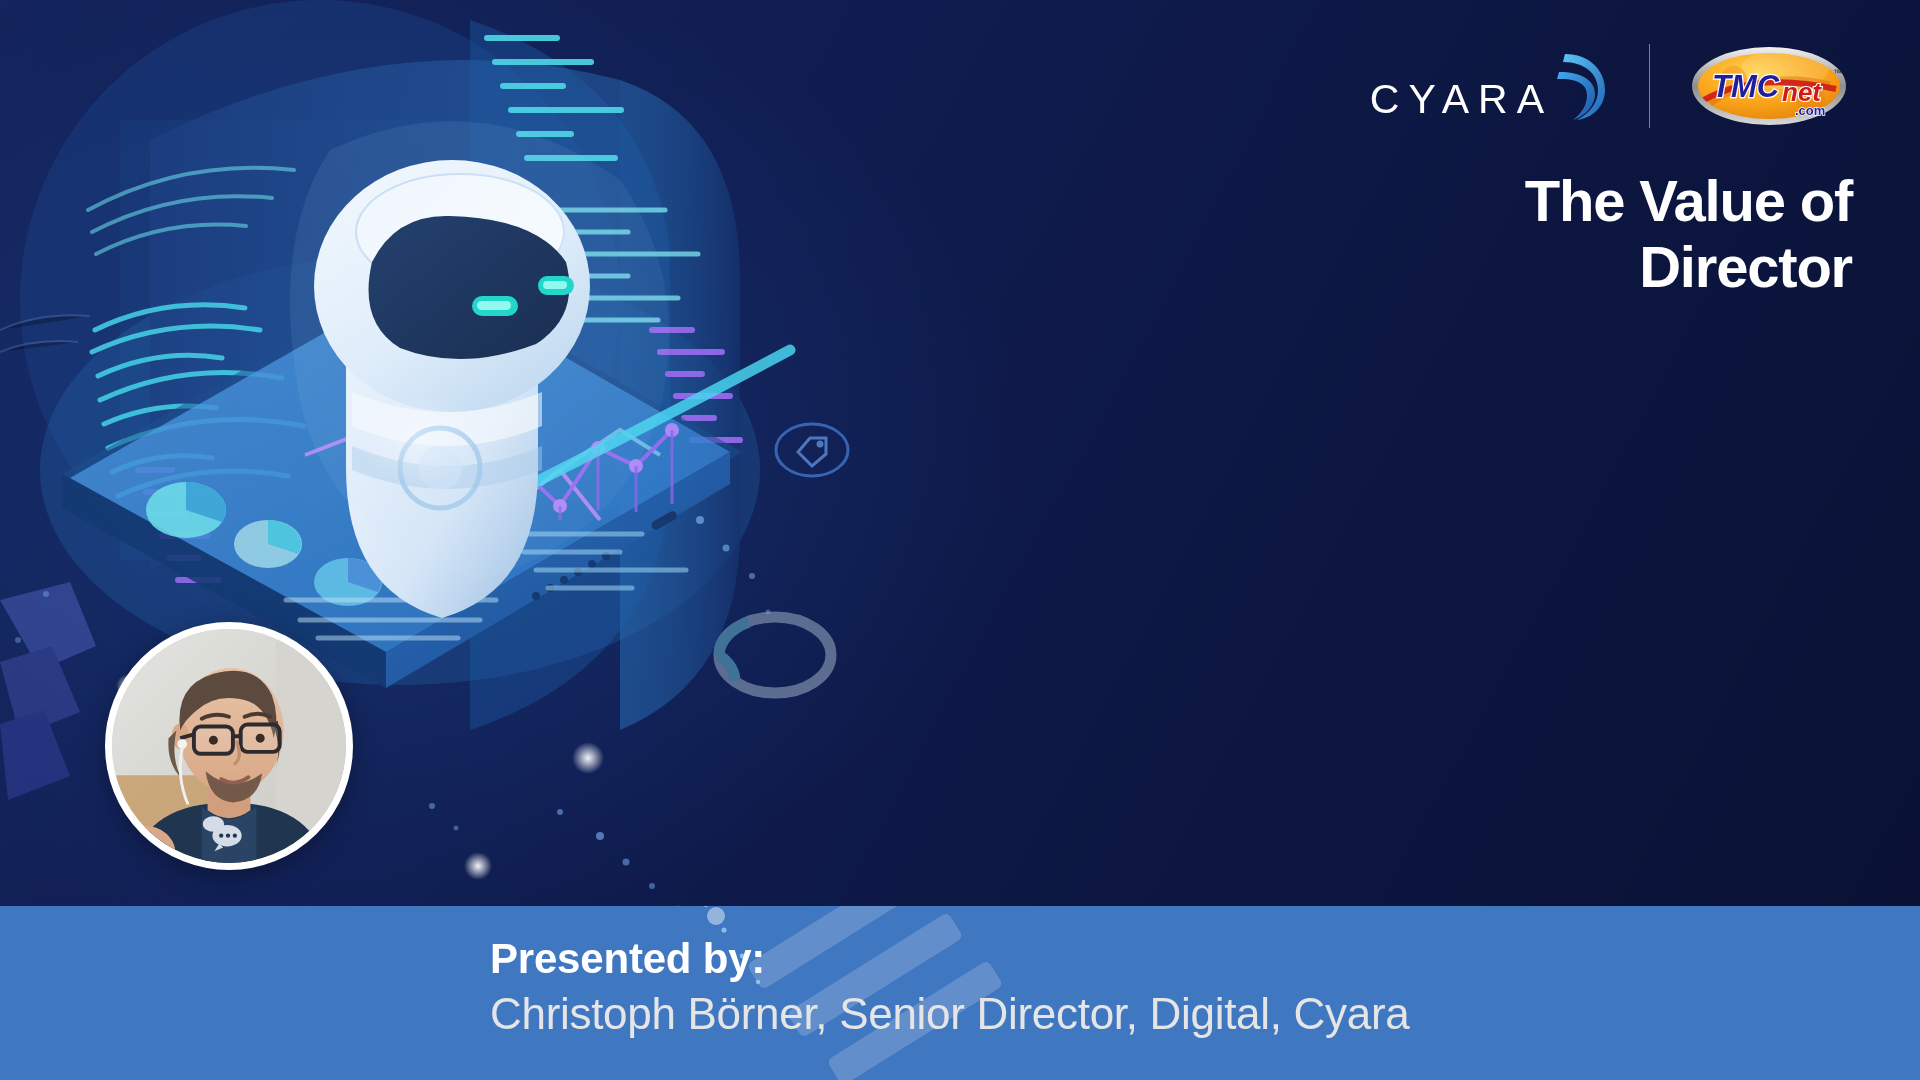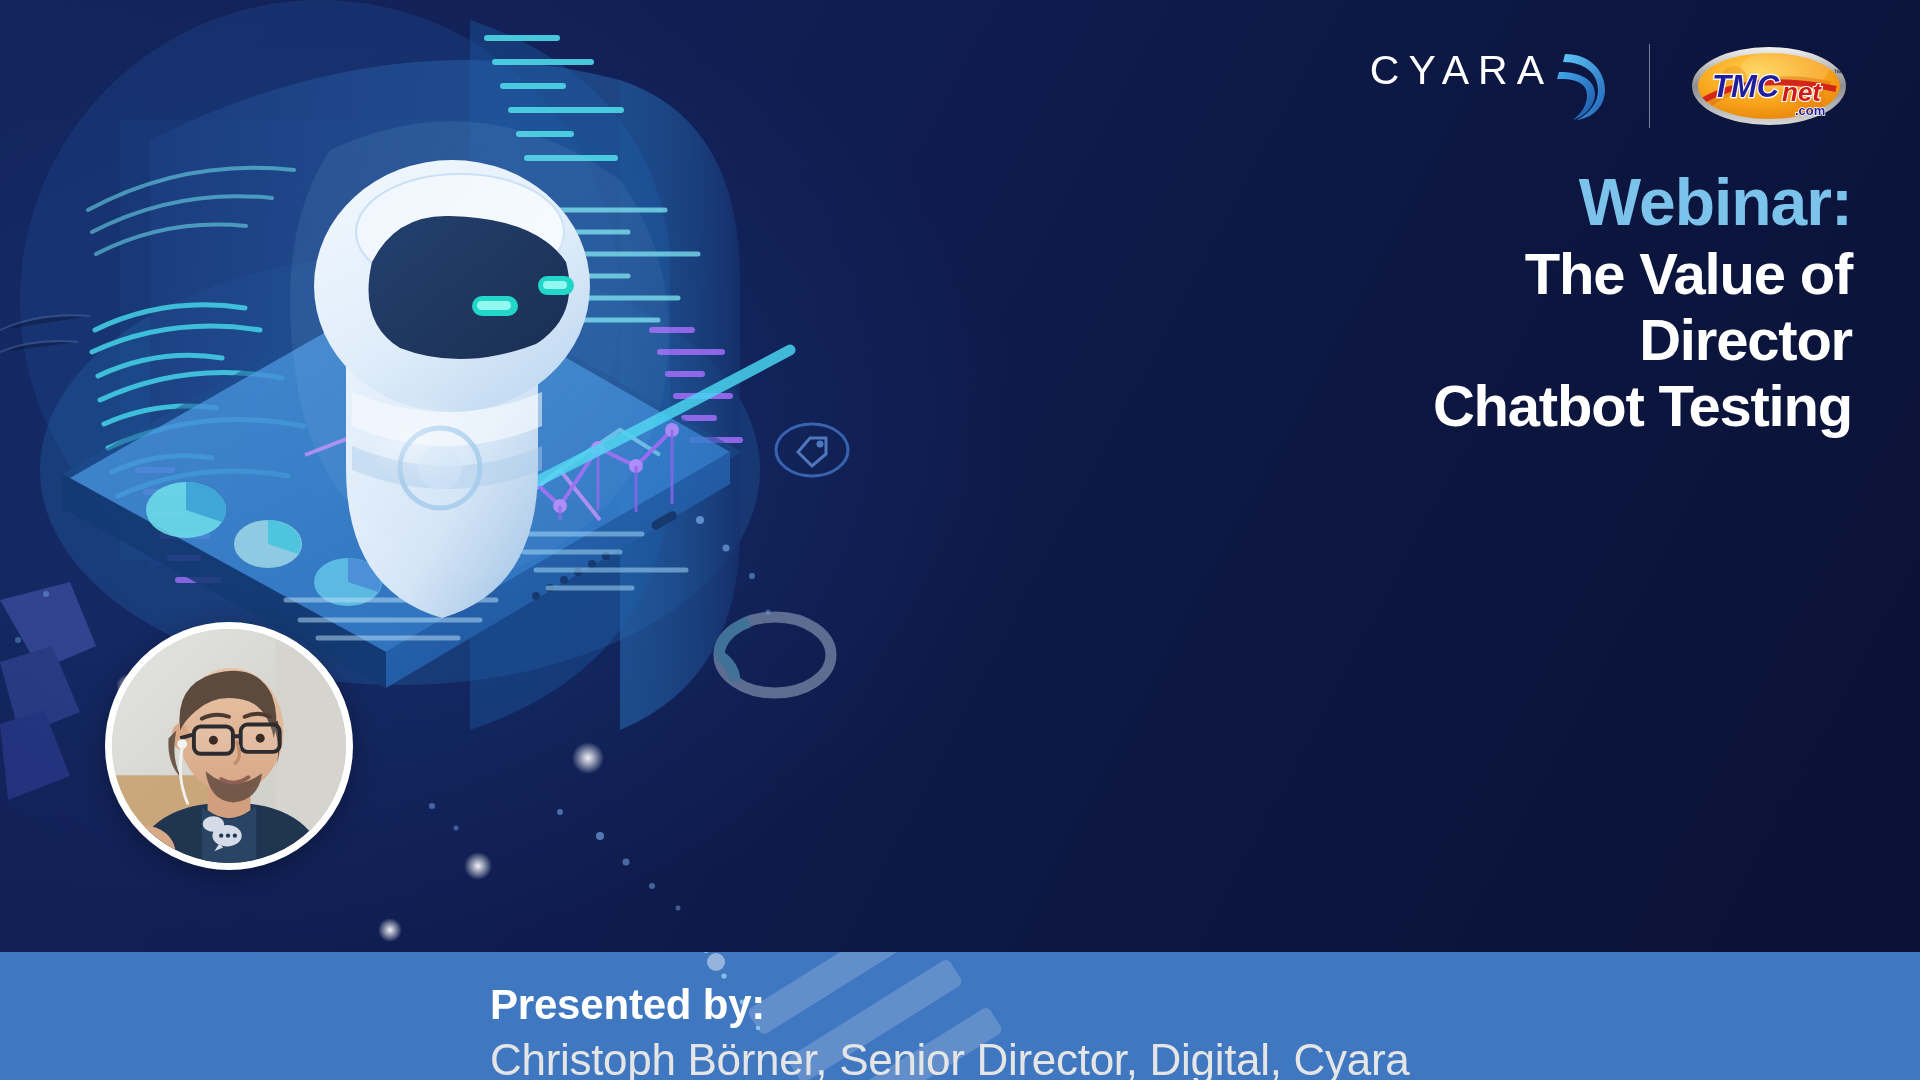--- a/index.html
+++ b/index.html
@@ -11,21 +11,21 @@
       radial-gradient(ellipse 1100px 800px at 18% 42%, #16306e 0%, rgba(20,44,100,0) 62%),
       linear-gradient(118deg,#14245c 0%,#101d51 34%,#0c1640 66%,#0a1134 100%);
   }
 
   
   .bg-layer{position:absolute;inset:0;pointer-events:none;}
   .bg-svg{position:absolute;inset:0;width:1920px;height:1080px;}
 
   
   .logos{position:absolute;top:44px;right:72px;display:flex;align-items:center;gap:0;z-index:40;}
-  .cyara{display:flex;align-items:flex-start;gap:4px;}
+  .cyara{display:flex;align-items:flex-end;gap:4px;}
   .cyara-word{
     color:#ffffff;font-size:41px;letter-spacing:9px;font-weight:300;
     line-height:1;padding-bottom:2px;
   }
   .cyara-mark{width:54px;height:72px;display:block;margin-left:-2px;}
   .logo-divider{width:1px;height:84px;background:rgba(255,255,255,.45);margin:0 40px;}
   .tmc{width:158px;height:82px;display:block;}
 
   
   .headline{
@@ -36,21 +36,21 @@
     letter-spacing:-1px;margin:0 0 4px 0;
   }
   .title{
     color:#ffffff;font-size:58px;font-weight:700;line-height:1.14;
     letter-spacing:-1.2px;margin:0;
   }
   .title-line{display:block;white-space:nowrap;}
 
   
   .footer{
-    position:absolute;left:0;bottom:0;width:1920px;height:128px;
+    position:absolute;left:0;bottom:0;width:1920px;height:174px;
     background:#3f77c1;overflow:hidden;z-index:20;
   }
   .footer-deco{position:absolute;left:620px;top:-20px;width:520px;height:200px;}
   .footer-text{
     position:absolute;left:490px;top:28px;z-index:3;
   }
   .presented-by{
     color:#ffffff;font-size:42px;font-weight:700;line-height:1.18;margin:0;
     letter-spacing:-.2px;
   }
@@ -370,25 +370,23 @@
         </g>
         <text x="22" y="52" font-family="Liberation Sans, sans-serif" font-size="31" font-weight="700" font-style="italic" fill="#1f1f9e" stroke="#ffffff" stroke-width="2.4" paint-order="stroke">TMC</text>
         <text x="92" y="56" font-family="Liberation Sans, sans-serif" font-size="26" font-weight="700" font-style="italic" fill="#cf1a18" stroke="#ffffff" stroke-width="2.2" paint-order="stroke">net</text>
         <text x="105" y="70" font-family="Liberation Sans, sans-serif" font-size="13" font-weight="700" fill="#1f1f9e" stroke="#ffffff" stroke-width="1.4" paint-order="stroke">.com</text>
         <text x="143" y="31" font-family="Liberation Sans, sans-serif" font-size="9" fill="#222222">™</text>
       </svg>
     </span>
   </div>
 
   <div class="headline">
-    <div class="kicker">Webinar:</div>
     <h1 class="title">
       <span class="title-line">The Value of</span>
       <span class="title-line">Director</span>
-      <span class="title-line">Chatbot Testing</span>
     </h1>
   </div>
 
   <div class="footer">
     <svg class="footer-deco" viewBox="0 0 520 200" xmlns="http://www.w3.org/2000/svg" aria-hidden="true">
       <g fill="#ffffff" opacity=".18">
         <rect x="120" y="26" width="190" height="30" rx="6" transform="rotate(-32 215 41)"></rect>
         <rect x="160" y="74" width="190" height="30" rx="6" transform="rotate(-32 255 89)"></rect>
         <rect x="200" y="122" width="190" height="30" rx="6" transform="rotate(-32 295 137)"></rect>
       </g>

